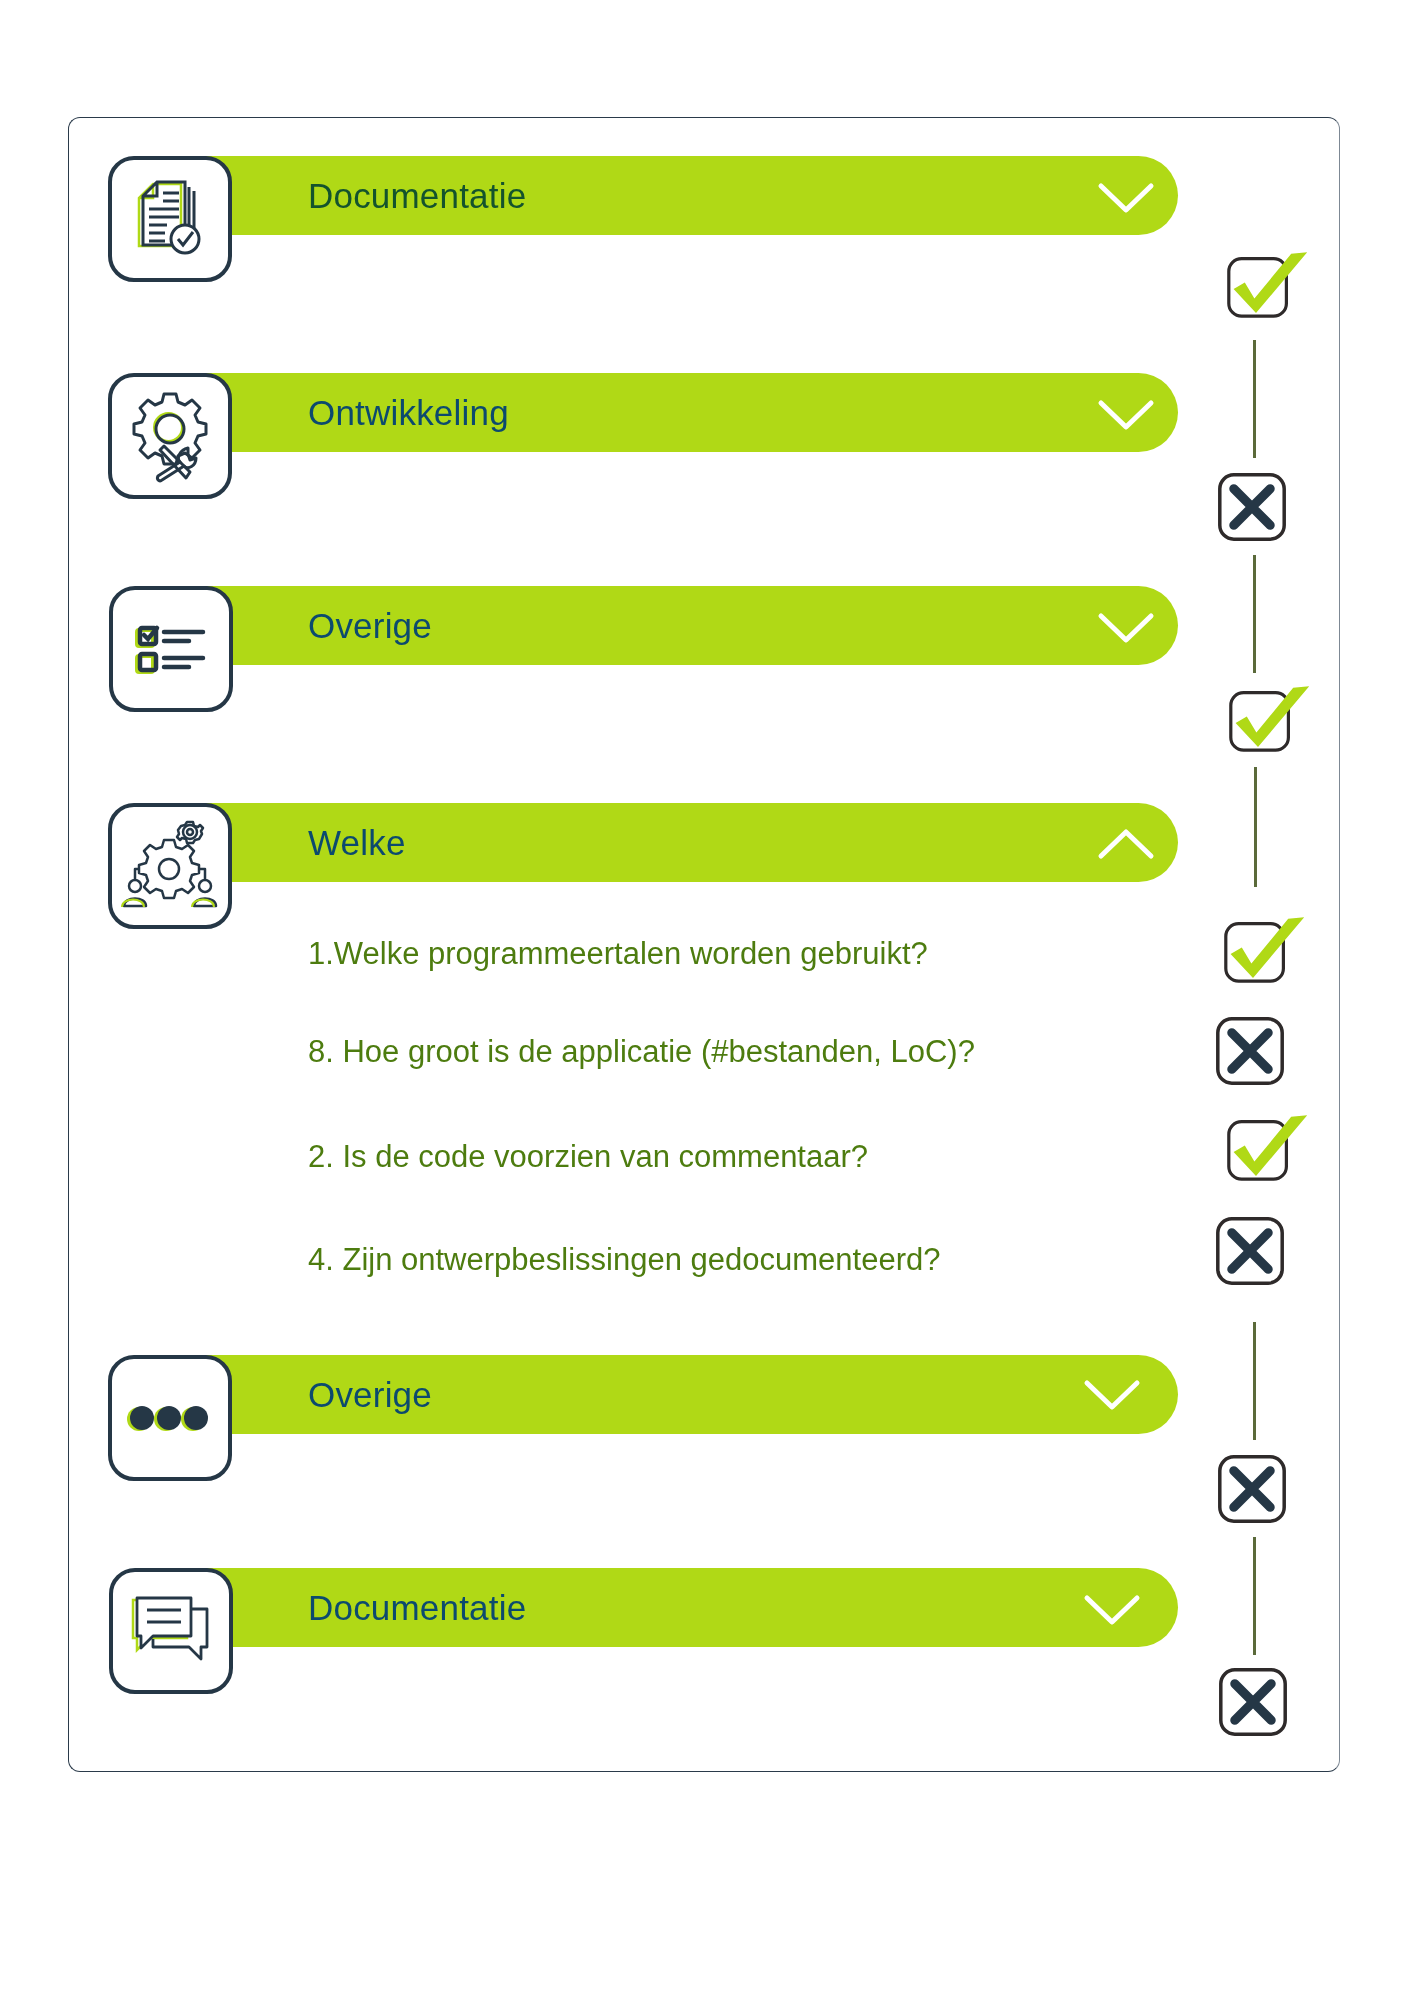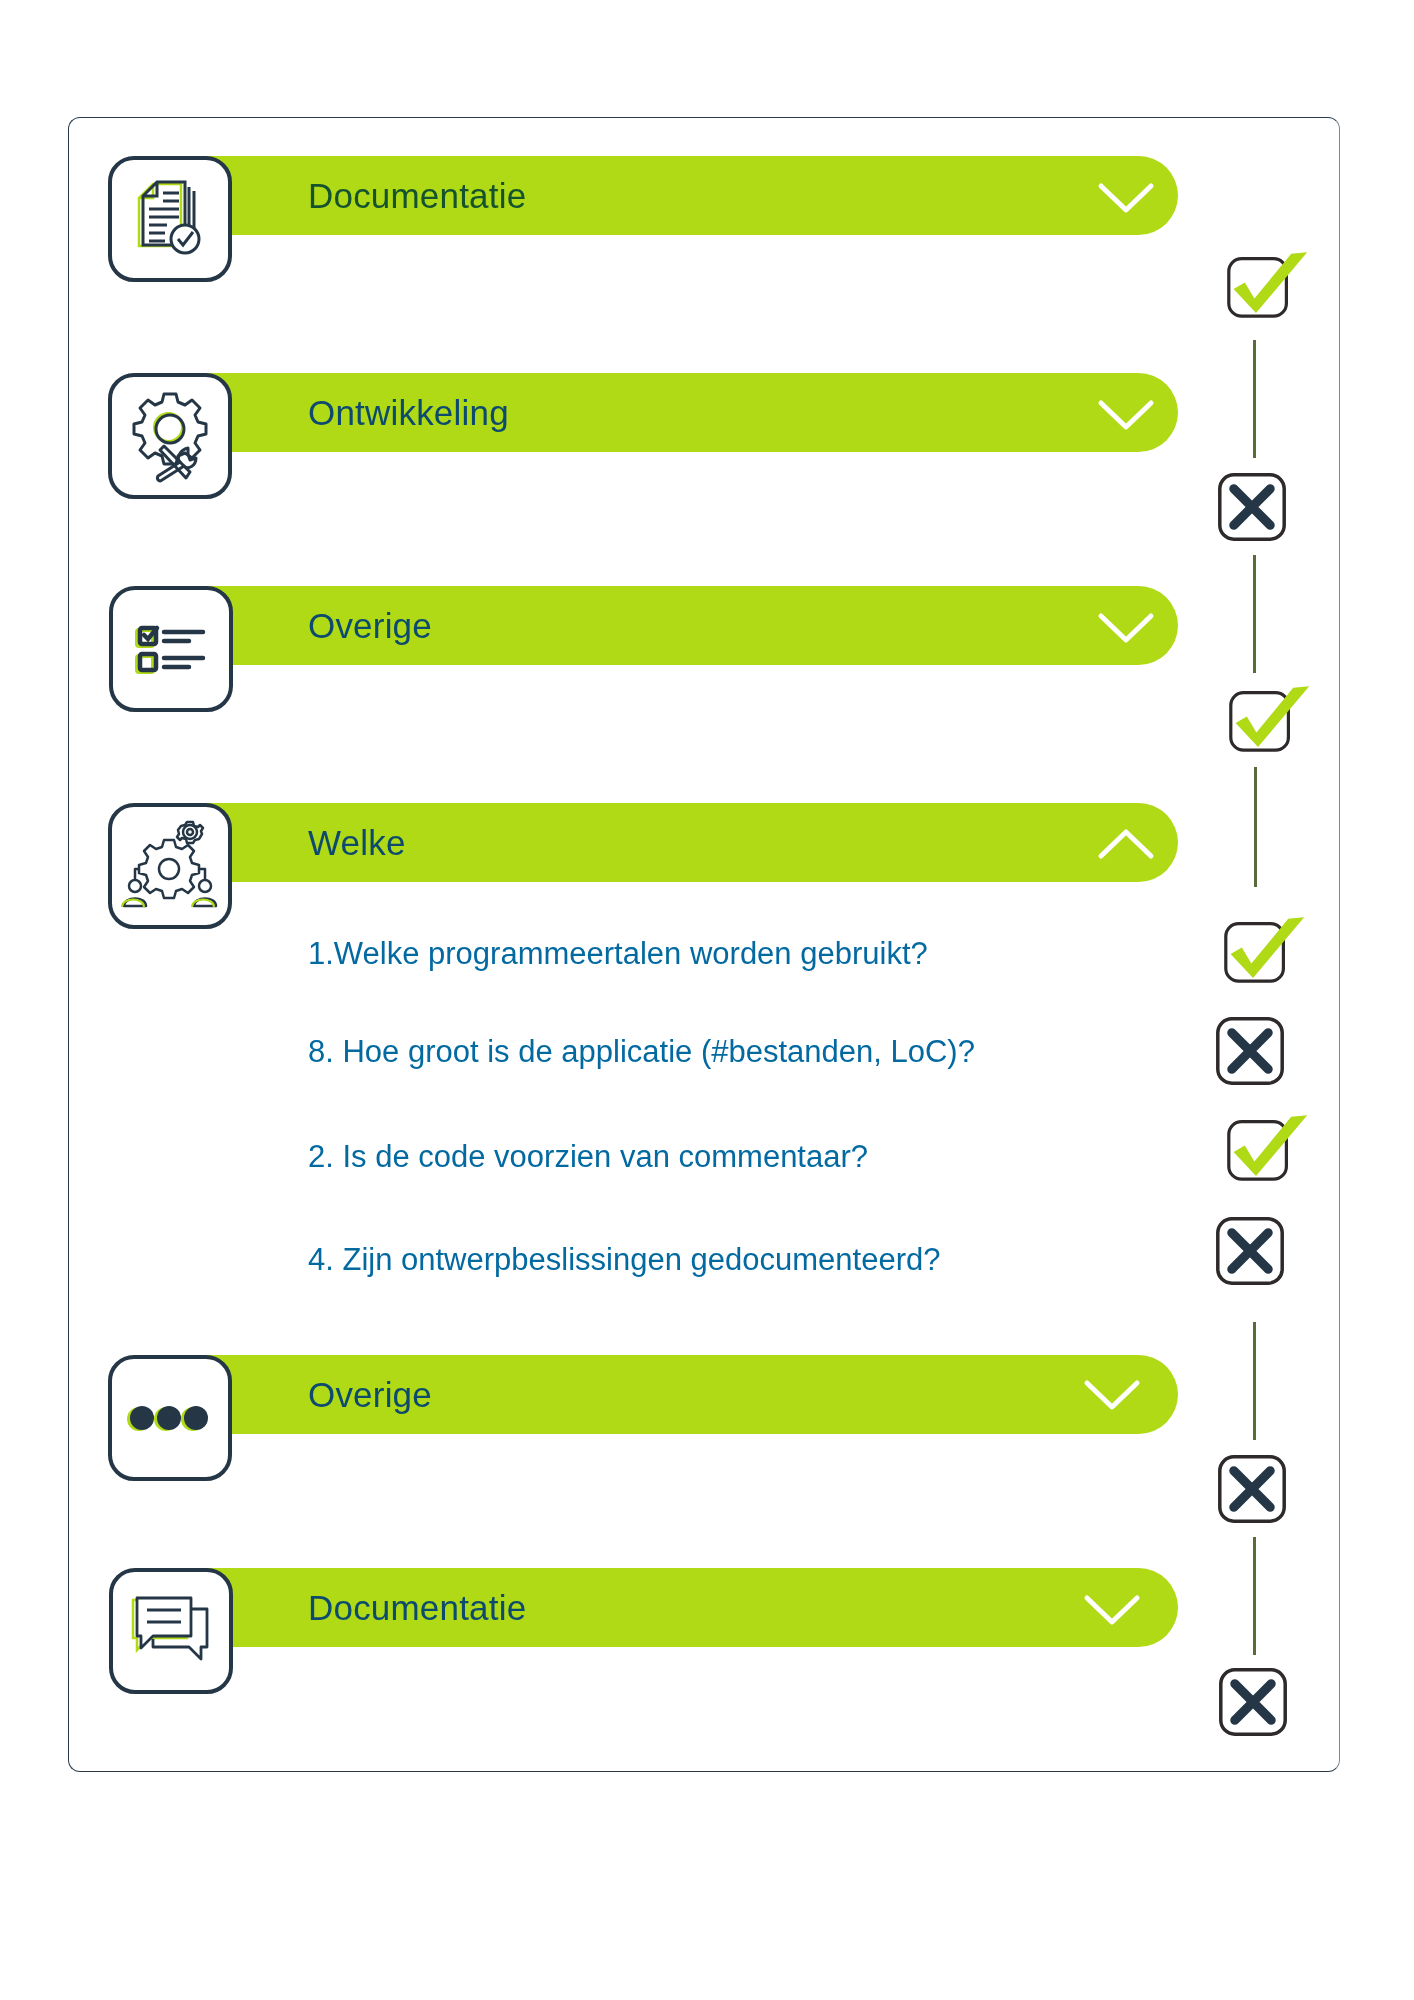--- a/index.html
+++ b/index.html
@@ -31,21 +31,21 @@
       box-sizing: border-box; display: flex; align-items: center; justify-content: center;
     }
     .icon-box svg { display: block; }
     .status {
       position: absolute; width: 70px; height: 70px;
     }
     .vline {
       position: absolute; width: 3px; background: #5b6a3a;
     }
     .question {
-      position: absolute; left: 308px; font-size: 31px; color: #0369a1;
+      position: absolute; left: 308px; font-size: 31px; color: #4d7c0f;
       white-space: nowrap; line-height: 40px;
     }
   </style>
 </head>
 <body>
 
 <svg width="0" height="0" style="position:absolute">
   <defs>
     <symbol id="sym-check" viewBox="0 0 100 100">
       <rect x="6" y="12" width="72" height="72" rx="16" ry="16" fill="#fff" stroke="#2e2a2a" stroke-width="4"></rect>

